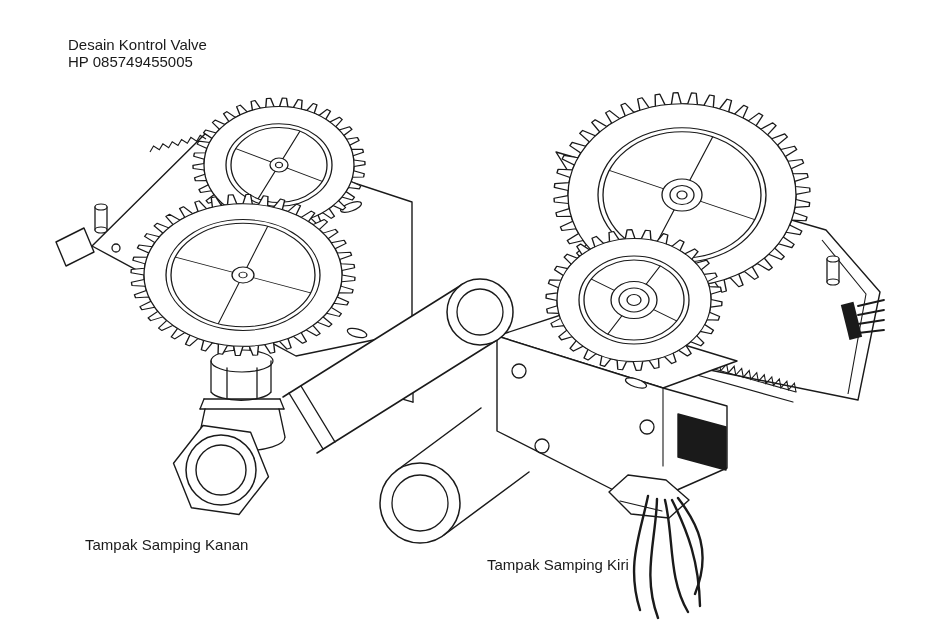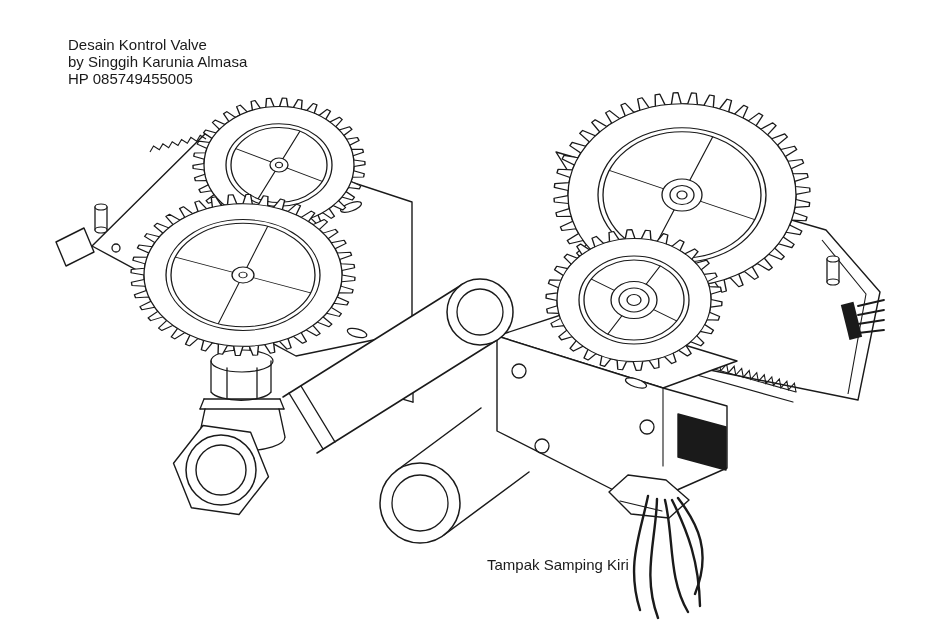--- a/index.html
+++ b/index.html
@@ -159,18 +159,18 @@
           <line x1="310.6348353250113" y1="299.6886421367925" x2="175.3651646749887" y2="250.3113578632075" stroke="#1a1a1a" stroke-width="1.15" stroke-linecap="round"></line>
           <line x1="218.3113578632075" y1="342.6348353250113" x2="267.68864213679245" y2="207.3651646749887" stroke="#1a1a1a" stroke-width="1.15" stroke-linecap="round"></line>
           <circle cx="243" cy="275" r="11" fill="#fff" stroke="#1a1a1a" stroke-width="1.3"></circle>
           <circle cx="243" cy="275" r="4" fill="none" stroke="#1a1a1a" stroke-width="1.3"></circle>
         </g>
       </g>
     </svg>
 
   <div class="title-block">
     <div>Desain Kontrol Valve</div>
-    <div>by Singgih Karunia Almasa</div>
     <div>HP 085749455005</div>
   </div>
 
+  <div class="caption caption-left">Tampak Samping Kanan</div>
   <div class="caption caption-right">Tampak Samping Kiri</div>
 </div>
 
 </body></html>

